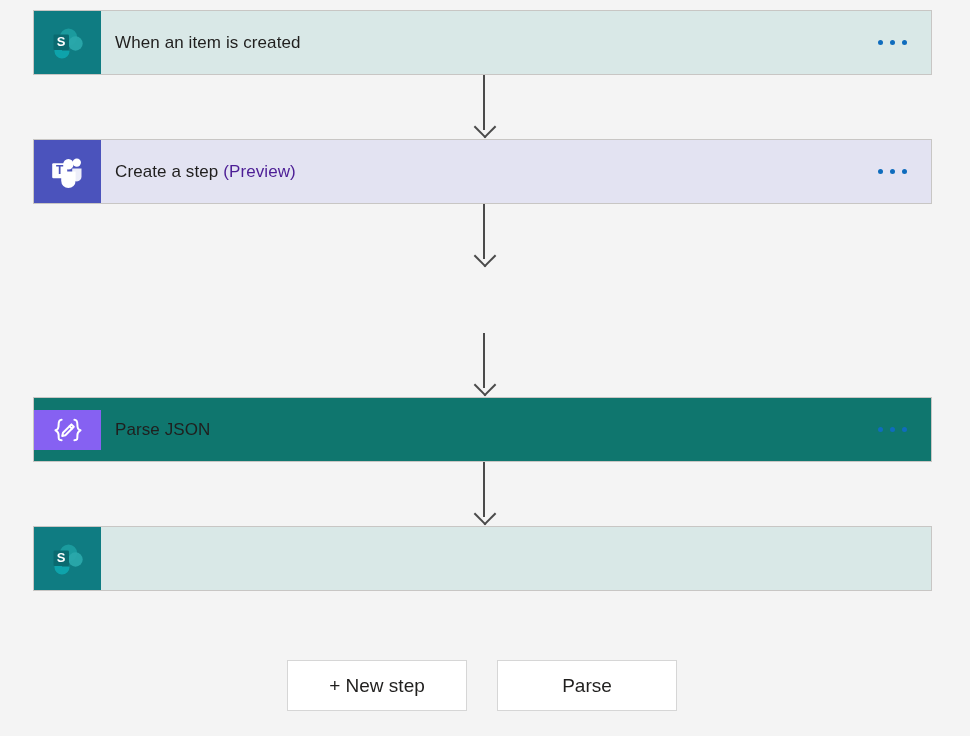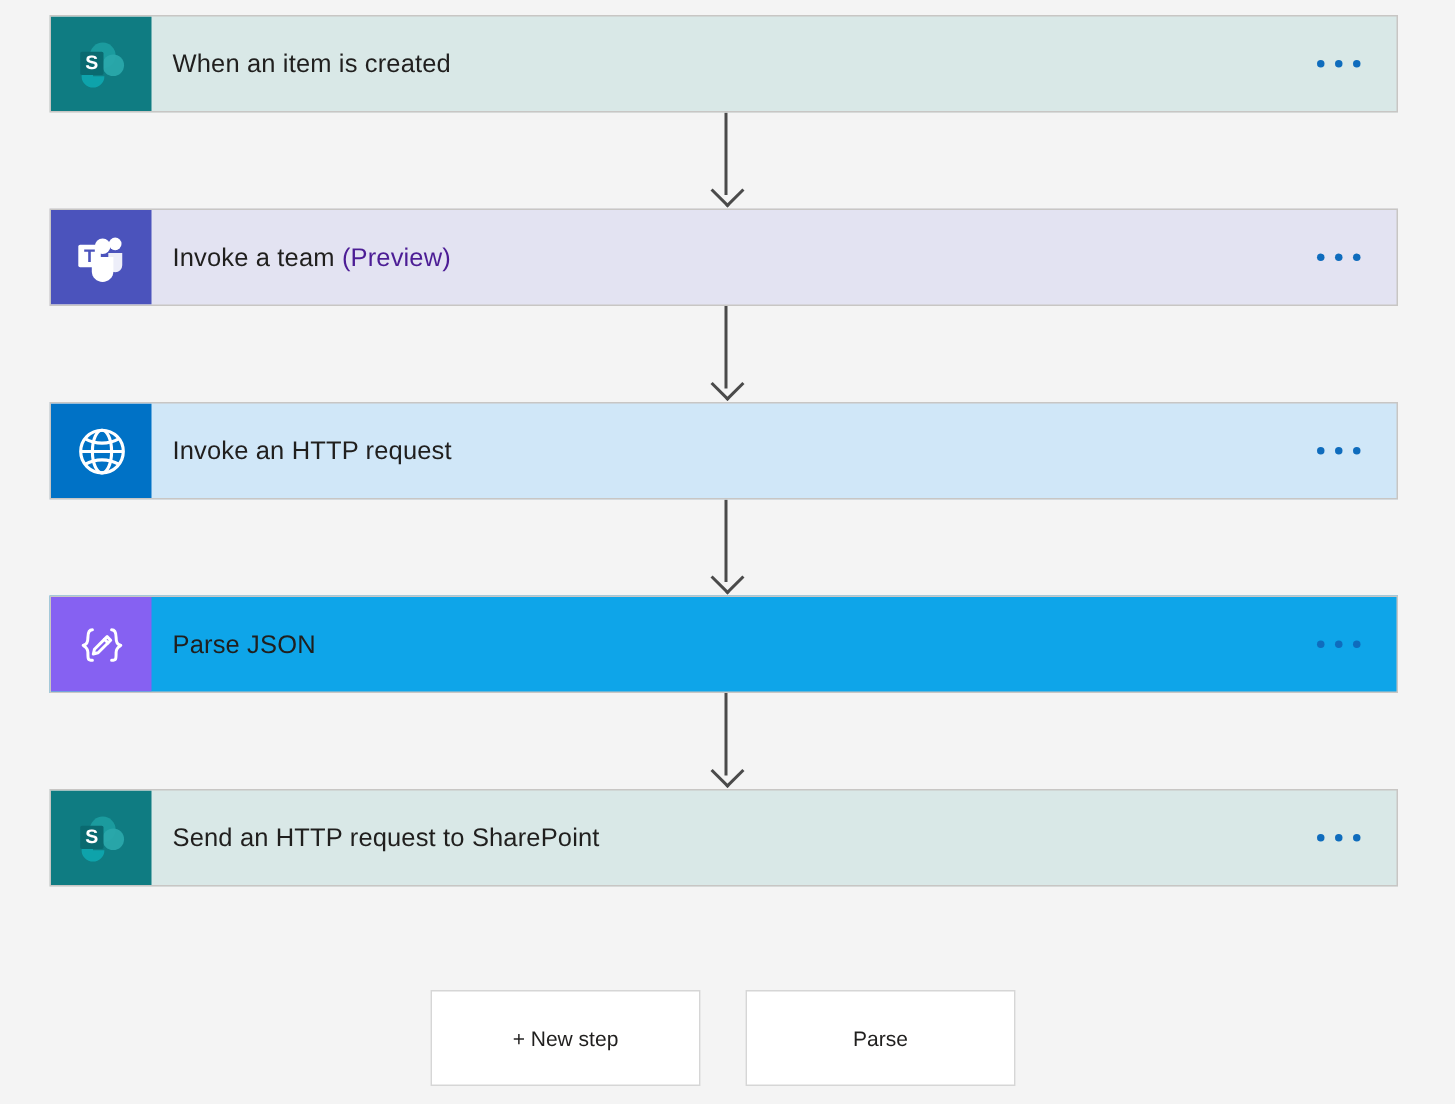--- a/index.html
+++ b/index.html
@@ -97,25 +97,25 @@
     height: 14px;
     border-left: 2px solid #4a4a4a;
     border-bottom: 2px solid #4a4a4a;
     transform: rotate(-45deg);
   }
 
   
   .btn {
     position: absolute;
     box-sizing: border-box;
-    height: 64px;
+    height: 51px;
     background: #ffffff;
     border: 1px solid #d6d6d6;
     font-family: "Liberation Sans", sans-serif;
-    font-size: 14px;
+    font-size: 19px;
     color: #201f1e;
     cursor: pointer;
     display: flex;
     align-items: center;
     justify-content: center;
     padding: 0;
   }
   #btn-new-step { left: 287px; top: 660px; width: 180px; }
   #btn-save     { left: 497px; top: 660px; width: 180px; }
 
@@ -165,50 +165,29 @@
         <svg width="40" height="40" viewBox="0 0 40 40" aria-hidden="true">
           <circle cx="28.8" cy="10.6" r="4.2" fill="#ffffff"></circle>
           <path d="M24.2 16.6h9.3v8.2a4.65 4.65 0 0 1-9.3 0z" fill="#ffffff" opacity="0.9"></path>
           <circle cx="20.4" cy="12.2" r="5.2" fill="#ffffff"></circle>
           <path d="M13.2 19.4h14.4v9.4a7.2 7.2 0 0 1-14.4 0z" fill="#ffffff"></path>
           <rect x="4.2" y="11.2" width="15" height="15" rx="1.2" fill="#ffffff"></rect>
           <text x="11.7" y="22.4" font-family="Liberation Sans, sans-serif" font-size="12" font-weight="bold" fill="#4b53bc" text-anchor="middle">T</text>
         </svg>
       </div>
       <div class="card-body">
-        <div class="card-title"><span>Invoke a team</span> <span class="preview">(Preview)</span></div>
+        <div class="card-title"><span>Create a step</span> <span class="preview">(Preview)</span></div>
         <div class="ellipsis">
           <i></i>
           <i></i>
           <i></i>
         </div>
       </div>
     </div>
-    <div class="card" style="top: 268px; background: rgb(208, 231, 248);">
-      <div class="icon-tile" style="background: rgb(0, 114, 198);">
-        <svg width="40" height="40" viewBox="0 0 40 40" aria-hidden="true">
-          <g fill="none" stroke="#ffffff" stroke-width="2.1">
-            <circle cx="20" cy="20" r="14.2"></circle>
-            <ellipse cx="20" cy="20" rx="6.4" ry="14.2"></ellipse>
-            <line x1="5.8" y1="20" x2="34.2" y2="20"></line>
-            <path d="M8.6 11.4a23 23 0 0 0 22.8 0"></path>
-            <path d="M8.6 28.6a23 23 0 0 1 22.8 0"></path>
-          </g>
-        </svg>
-      </div>
-      <div class="card-body">
-        <div class="card-title"><span>Invoke an HTTP request</span></div>
-        <div class="ellipsis">
-          <i></i>
-          <i></i>
-          <i></i>
-        </div>
-      </div>
-    </div>
-    <div class="card" style="top: 397px; background: #0ea5e9;">
+    <div class="card" style="top: 397px; background: #0f766e; align-items: center;">
       <div class="icon-tile" style="background: rgb(134, 97, 242);">
         <svg width="40" height="40" viewBox="0 0 40 40" aria-hidden="true">
           <g fill="none" stroke="#ffffff" stroke-width="2" stroke-linecap="round" stroke-linejoin="round">
             <path d="M13.6 9.8c-3 0-3 3.6-3 5.2s-.4 4.6-2.6 5 2.6.6 2.6 5-.1 5.2 3 5.2"></path>
             <path d="M26.4 9.8c3 0 3 3.6 3 5.2s.4 4.6 2.6 5-2.6.6-2.6 5 .1 5.2-3 5.2"></path>
             <path d="M23.4 14.4 15 22.8l-.8 3.2 3.2-.8 8.4-8.4z"></path>
             <path d="m21.6 16.2 2.4 2.4"></path>
           </g>
         </svg>
       </div>
@@ -224,24 +203,16 @@
     <div class="card" style="top: 526px; background: rgb(217, 232, 231);">
       <div class="icon-tile" style="background: rgb(15, 124, 130);">
         <svg width="40" height="40" viewBox="0 0 40 40" aria-hidden="true">
           <circle cx="20.5" cy="14" r="8.6" fill="#1b9b9e"></circle>
           <circle cx="27.5" cy="20.5" r="7.2" fill="#2aa8ab" opacity="0.92"></circle>
           <path d="M14 20.2a7.6 7.6 0 1 0 7.6 7.6H14z" fill="#0fa5ad" opacity="0.95"></path>
           <rect x="5.5" y="11.5" width="15.5" height="15.5" rx="1.2" fill="#0a6a70"></rect>
           <text x="13.2" y="23" font-family="Liberation Sans, sans-serif" font-size="13" font-weight="bold" fill="#ffffff" text-anchor="middle">S</text>
         </svg>
       </div>
-      <div class="card-body">
-        <div class="card-title"><span>Send an HTTP request to SharePoint</span></div>
-        <div class="ellipsis">
-          <i></i>
-          <i></i>
-          <i></i>
-        </div>
-      </div>
     </div>
     <button class="btn" id="btn-new-step">+ New step</button>
     <button class="btn" id="btn-save">Parse</button>
   </div>
 
 </body></html>

